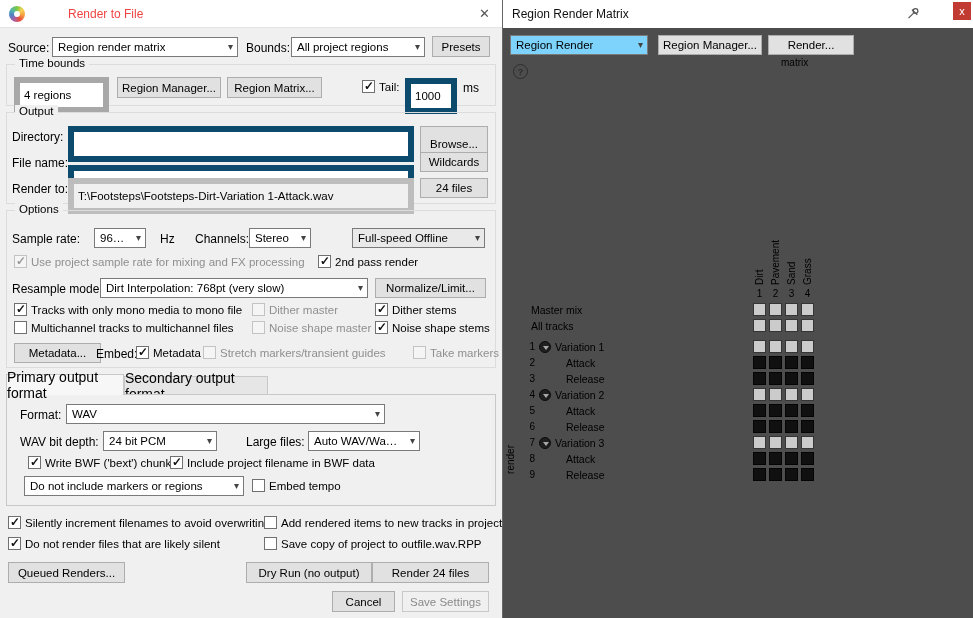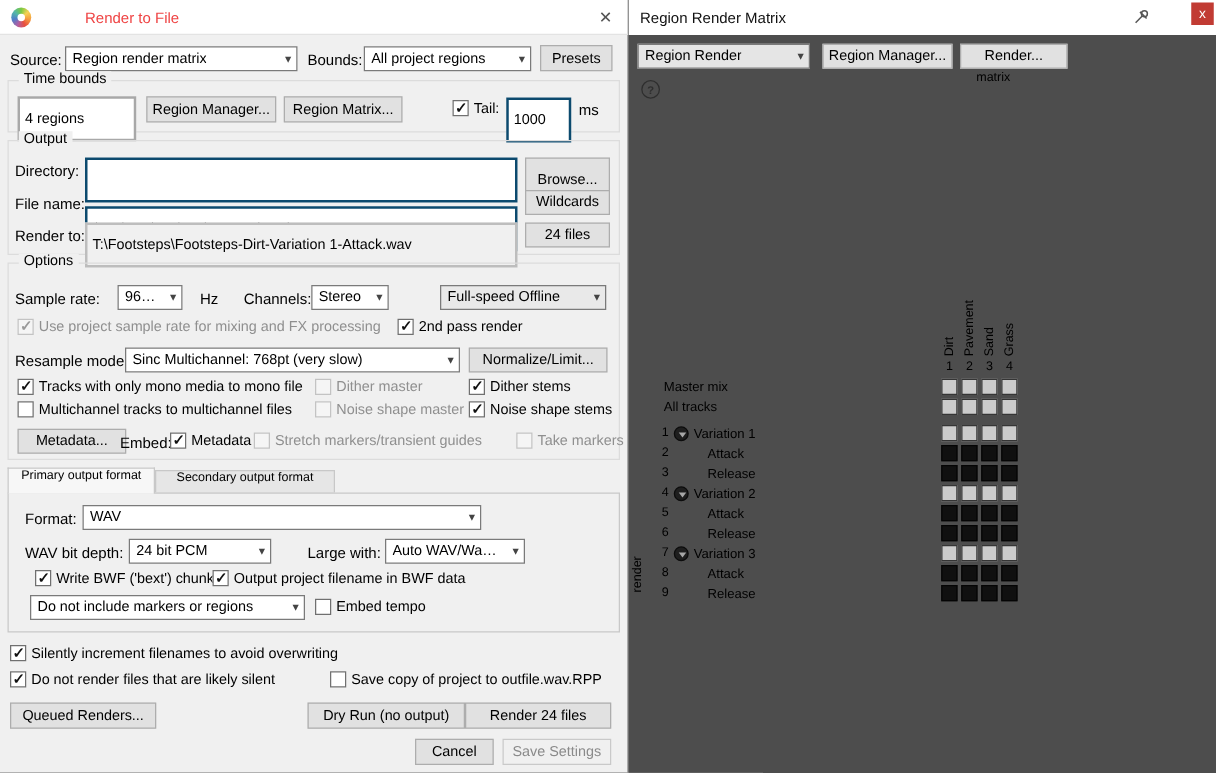--- a/index.html
+++ b/index.html
@@ -15,34 +15,34 @@
   .dlg-close{position:absolute;right:12px;top:6px;color:#555;font-size:13px;cursor:default;}
   .mtx-title{position:absolute;left:9px;top:7px;color:#111;font-size:12px;}
   .lbl{position:absolute;white-space:nowrap;}
   .btn{position:absolute;background:#e1e1e1;border:1px solid #adadad;font:11.5px "Liberation Sans",sans-serif;
     color:#000;padding:0;box-sizing:border-box;white-space:nowrap;}
   .btn.dim{background:#f0f0f0;border-color:#c9c9c9;color:#8a8a8a;}
   .combo{position:absolute;background:#fff;border:1px solid #7a7a7a;box-sizing:border-box;height:20px;
     display:flex;align-items:center;padding:0 16px 0 5px;white-space:nowrap;overflow:hidden;}
   .combo .combo-text{font-size:11.5px;overflow:hidden;text-overflow:ellipsis;}
   .combo .combo-arrow{position:absolute;right:4px;top:3px;color:#444;font-size:10px;}
-  .field{position:absolute;background:#fff;border:2px solid #0c4a6e;box-sizing:border-box;height:36px;
+  .field{position:absolute;background:#fff;border:6px solid #0c4a6e;box-sizing:border-box;height:36px;
     font:11.5px "Liberation Sans",sans-serif;padding:12px 4px;}
   .field.ro{background:#f0f0f0;border-color:#bdbdbd;display:flex;align-items:center;white-space:nowrap;overflow:hidden;}
   .group{position:absolute;border:1px solid #dcdcdc;box-sizing:border-box;}
   .group-label{position:absolute;top:-8px;left:8px;background:#f0f0f0;padding:0 4px;font-size:11.5px;}
   .cb{position:absolute;display:flex;align-items:center;gap:4px;white-space:nowrap;}
   .cb .box{width:13px;height:13px;background:#fff;border:1px solid #707070;box-sizing:border-box;position:relative;flex:0 0 13px;}
   .cb .box.checked::after{content:"\2713";position:absolute;left:1px;top:-2px;font-size:12px;font-weight:bold;color:#111;}
   .cb .cb-label{font-size:11.5px;}
   .cb.dim .cb-label{color:#8f8f8f;}
   .cb.dim .box{background:#f5f5f5;border-color:#c3c3c3;}
   .cb.dim .box.checked::after{color:#9a9a9a;}
-  .tab{position:absolute;box-sizing:border-box;border:1px solid #c8c8c8;font-size:10px;
-    display:flex;align-items:flex-start;justify-content:center;}
+  .tab{position:absolute;box-sizing:border-box;border:1px solid #c8c8c8;font-size:14px;
+    display:flex;align-items:center;justify-content:center;}
   .tab.active{background:#f7f7f7;border-bottom:none;z-index:3;}
   .tab.inactive{background:#e6e6e6;}
   .tabpanel{position:absolute;border:1px solid #c8c8c8;box-sizing:border-box;background:#f0f0f0;z-index:1;}
   
   .matrix{position:absolute;left:503px;top:0;width:470px;height:618px;background:#4d4d4d;}
   .matrix .titlebar{border-bottom:none;}
   .mtx-close{position:absolute;right:2px;top:2px;width:18px;height:18px;background:#c13b33;
     color:#fff;font-size:11px;display:flex;align-items:center;justify-content:center;}
   .pin-icon{position:absolute;right:52px;top:6px;width:16px;height:16px;}
   .help-circle{position:absolute;left:10px;top:64px;width:13px;height:13px;border:1px solid #2e2e2e;border-radius:50%;
@@ -142,21 +142,21 @@
     <span class="box checked"></span>
     <span class="cb-label">Use project sample rate for mixing and FX processing</span>
   </label>
   <label class="cb" style="left:318px;top:255px">
     <span class="box checked"></span>
     <span class="cb-label">2nd pass render</span>
   </label>
 
   <span class="lbl" style="left:12px;top:282px">Resample mode:</span>
   <div class="combo" style="left:100px;top:278px;width:268px">
-    <span class="combo-text">Sinc Multichannel: 768pt (very slow)</span>
+    <span class="combo-text">Dirt Interpolation: 768pt (very slow)</span>
     <span class="combo-arrow">▾</span>
   </div>
   <button class="btn" style="left:375px;top:278px;width:111px;height:20px">Normalize/Limit...</button>
 
   <label class="cb" style="left:14px;top:303px">
     <span class="box checked"></span>
     <span class="cb-label">Tracks with only mono media to mono file</span>
   </label>
   <label class="cb dim" style="left:252px;top:303px">
     <span class="box"></span>
@@ -206,45 +206,49 @@
   <span class="lbl" style="left:20px;top:408px;z-index:2">Format:</span>
   <div class="combo" style="left:66px;top:404px;width:319px;z-index:2">
     <span class="combo-text">WAV</span>
     <span class="combo-arrow">▾</span>
   </div>
   <span class="lbl" style="left:20px;top:435px;z-index:2">WAV bit depth:</span>
   <div class="combo" style="left:103px;top:431px;width:114px;z-index:2">
     <span class="combo-text">24 bit PCM</span>
     <span class="combo-arrow">▾</span>
   </div>
-  <span class="lbl" style="left:246px;top:435px;z-index:2">Large with:</span>
+  <span class="lbl" style="left:246px;top:435px;z-index:2">Large files:</span>
   <div class="combo" style="left:308px;top:431px;width:112px;z-index:2">
     <span class="combo-text">Auto WAV/Wave64</span>
     <span class="combo-arrow">▾</span>
   </div>
   <label class="cb" style="left:28px;top:456px;z-index:2">
     <span class="box checked"></span>
     <span class="cb-label">Write BWF ('bext') chunk</span>
   </label>
   <label class="cb" style="left:170px;top:456px;z-index:2">
     <span class="box checked"></span>
-    <span class="cb-label">Output project filename in BWF data</span>
+    <span class="cb-label">Include project filename in BWF data</span>
   </label>
   <div class="combo" style="left:24px;top:476px;width:220px;z-index:2">
     <span class="combo-text">Do not include markers or regions</span>
     <span class="combo-arrow">▾</span>
   </div>
   <label class="cb" style="left:252px;top:479px;z-index:2">
     <span class="box"></span>
     <span class="cb-label">Embed tempo</span>
   </label>
 
   <label class="cb" style="left:8px;top:516px">
     <span class="box checked"></span>
     <span class="cb-label">Silently increment filenames to avoid overwriting</span>
+  </label>
+  <label class="cb" style="left:264px;top:516px">
+    <span class="box"></span>
+    <span class="cb-label">Add rendered items to new tracks in project</span>
   </label>
   <label class="cb" style="left:8px;top:537px">
     <span class="box checked"></span>
     <span class="cb-label">Do not render files that are likely silent</span>
   </label>
   <label class="cb" style="left:264px;top:537px">
     <span class="box"></span>
     <span class="cb-label">Save copy of project to outfile.wav.RPP</span>
   </label>
 
@@ -261,21 +265,21 @@
     <span class="pin-icon">
       <svg width="16" height="16" viewBox="0 0 16 16">
         <circle cx="10.5" cy="5" r="2.4" fill="none" stroke="#555" stroke-width="1.2"></circle>
         <line x1="8.8" y1="6.8" x2="3.5" y2="12.2" stroke="#555" stroke-width="1.2"></line>
         <line x1="7" y1="3.5" x2="12.3" y2="8.8" stroke="#555" stroke-width="1.2"></line>
       </svg>
     </span>
     <span class="mtx-close">x</span>
   </div>
 
-  <div class="combo" style="left:7px;top:35px;width:138px;background:#e5e5e5">
+  <div class="combo" style="left:7px;top:35px;width:138px;background:#7dd3fc">
     <span class="combo-text">Region Render</span>
     <span class="combo-arrow">▾</span>
   </div>
   <button class="btn" style="left:155px;top:35px;width:104px;height:20px">Region Manager...</button>
   <button class="btn" style="left:265px;top:35px;width:86px;height:20px">Render...</button>
 
   <span class="help-circle">?</span>
   <span class="axis-region">matrix</span>
   <span class="axis-render">render</span>
 

